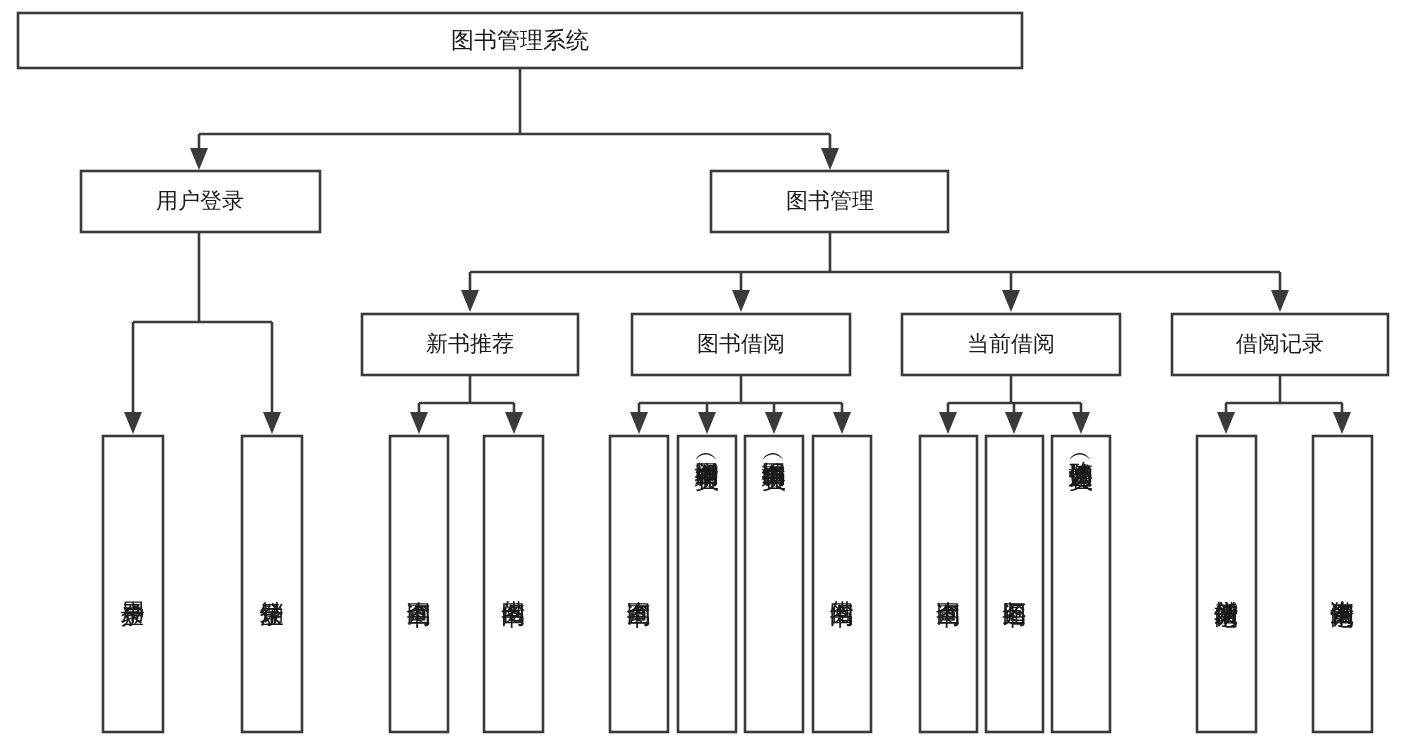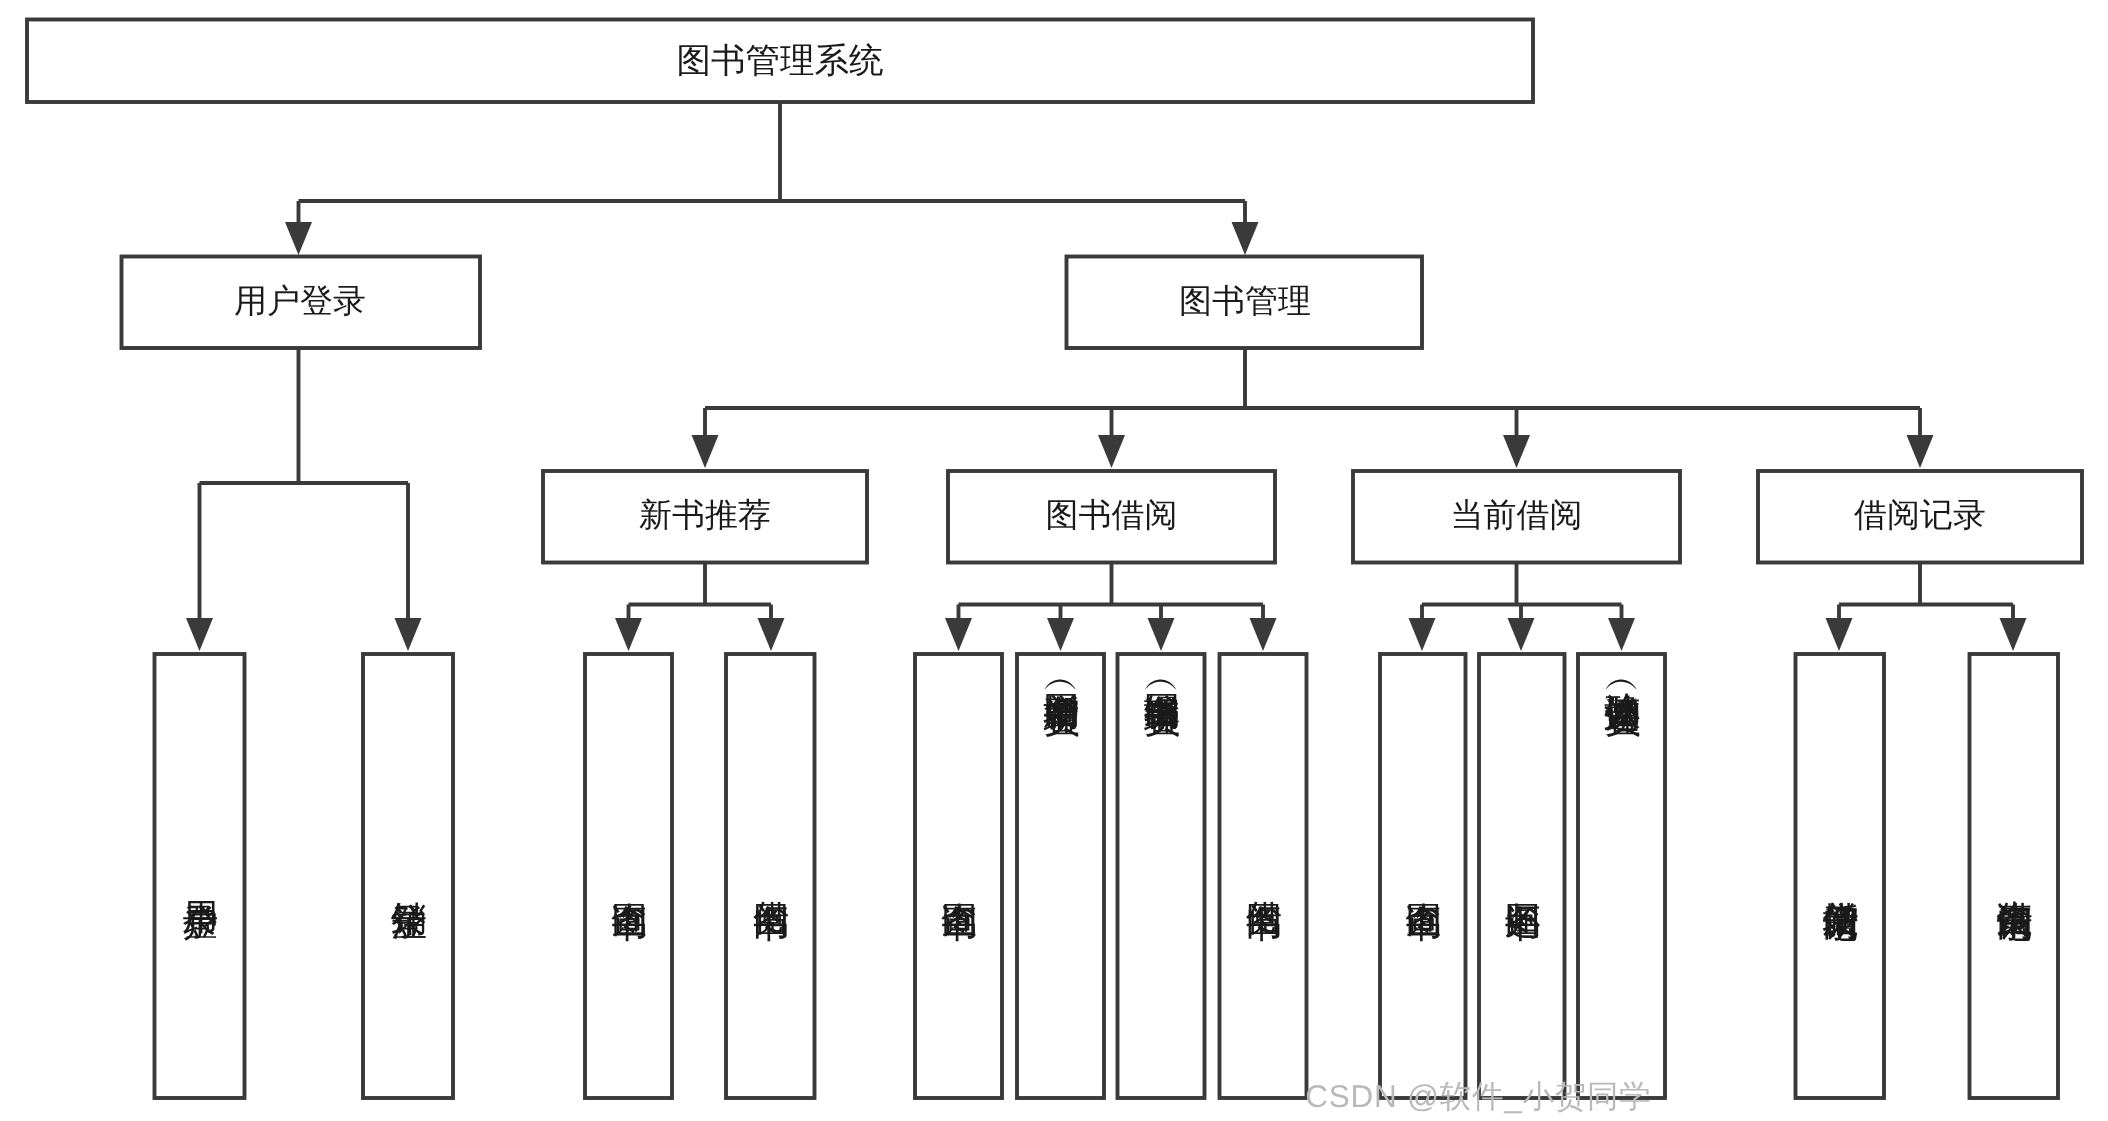--- a/index.html
+++ b/index.html
@@ -241,15 +241,14 @@
   <div class="leaf-label center-v" style="left:920px; top:436px; width:57px; height:296px;">查询图书</div>
 
   <div class="leaf-label center-v" style="left:986px; top:436px; width:57px; height:296px;">归还图书</div>
 
   <div class="leaf-label" style="left:1052px; top:442px; width:58px; height:290px;">确认归还（管理员）</div>
 
   <div class="leaf-label center-v" style="left:1197px; top:436px; width:59px; height:296px;">新增借阅记录</div>
 
   <div class="leaf-label center-v" style="left:1313px; top:436px; width:59px; height:296px;">查询借阅记录</div>
 
-  <div id="watermark">CSDN @软件_小贺同学</div>
 
 </div>
 
 </body></html>

